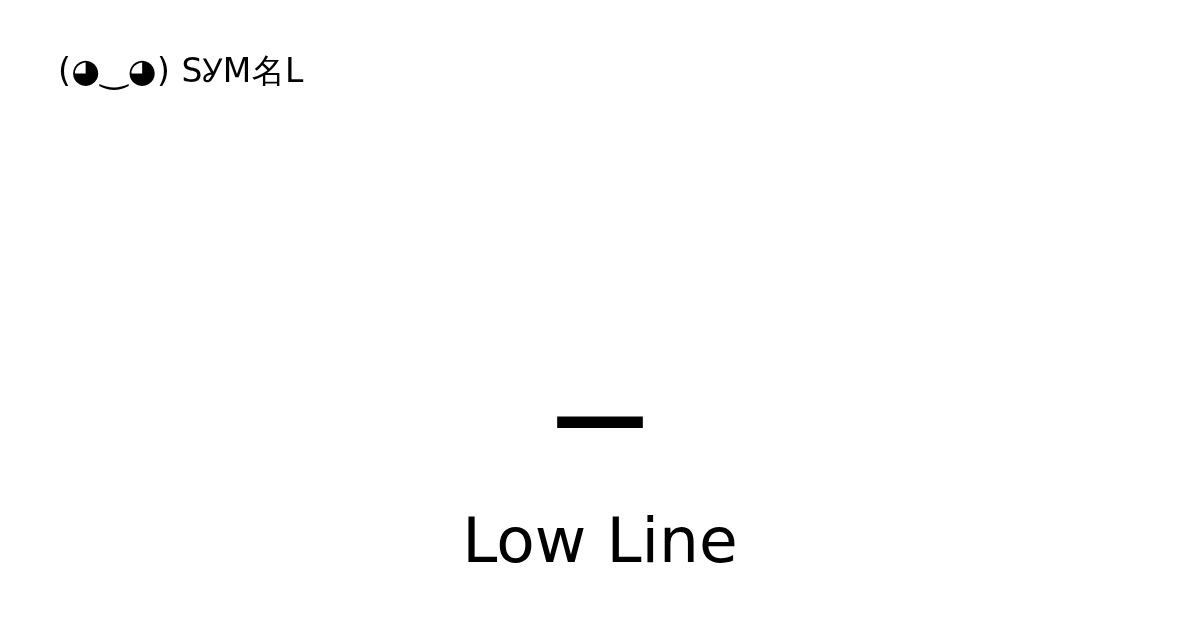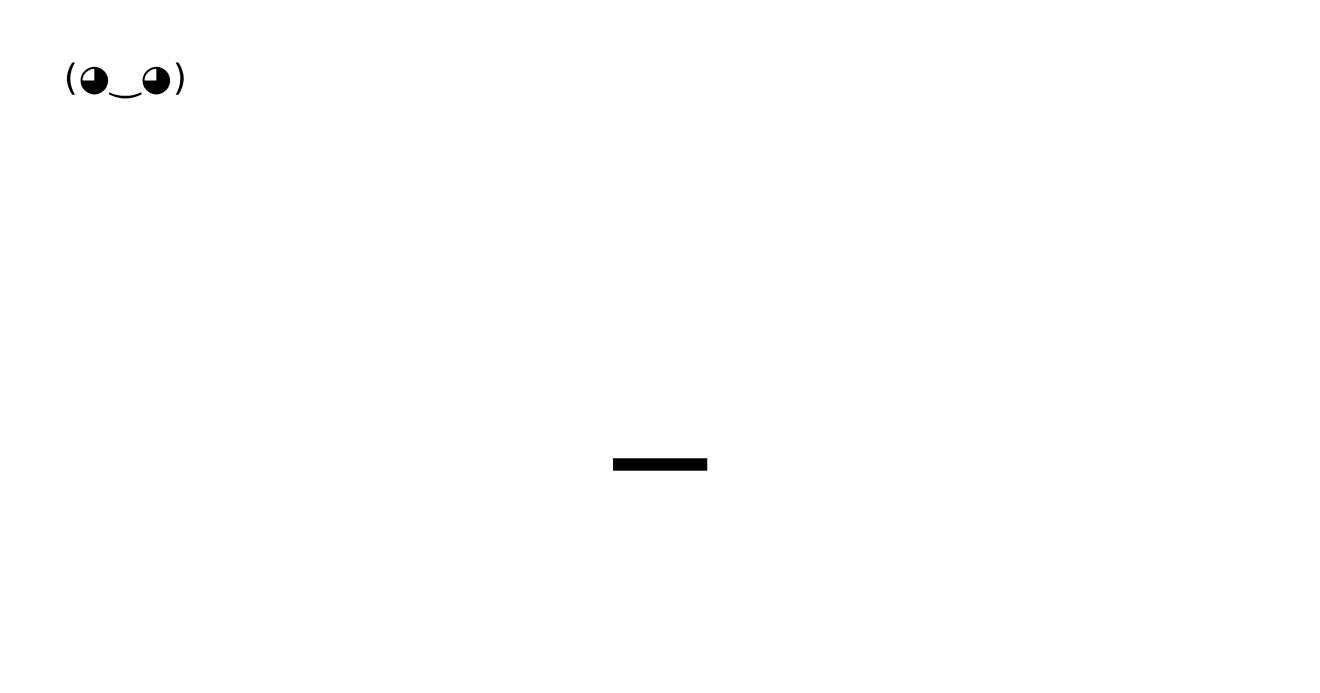--- a/index.html
+++ b/index.html
@@ -91,20 +91,24 @@
     letter-spacing: 0px;
   }
 </style>
 </head>
 <body>
 
 <div class="page">
 
   <div class="brand">
     <span class="brand-kaomoji">(◕‿◕)</span>
+    <span class="brand-wordmark">SỾM名L</span>
   </div>
 
   <div class="glyph-stage">
     <span class="glyph">_</span>
   </div>
 
+  <div class="caption-wrap">
+    <div class="caption">Low Line</div>
+  </div>
 
 </div>
 
 </body></html>

